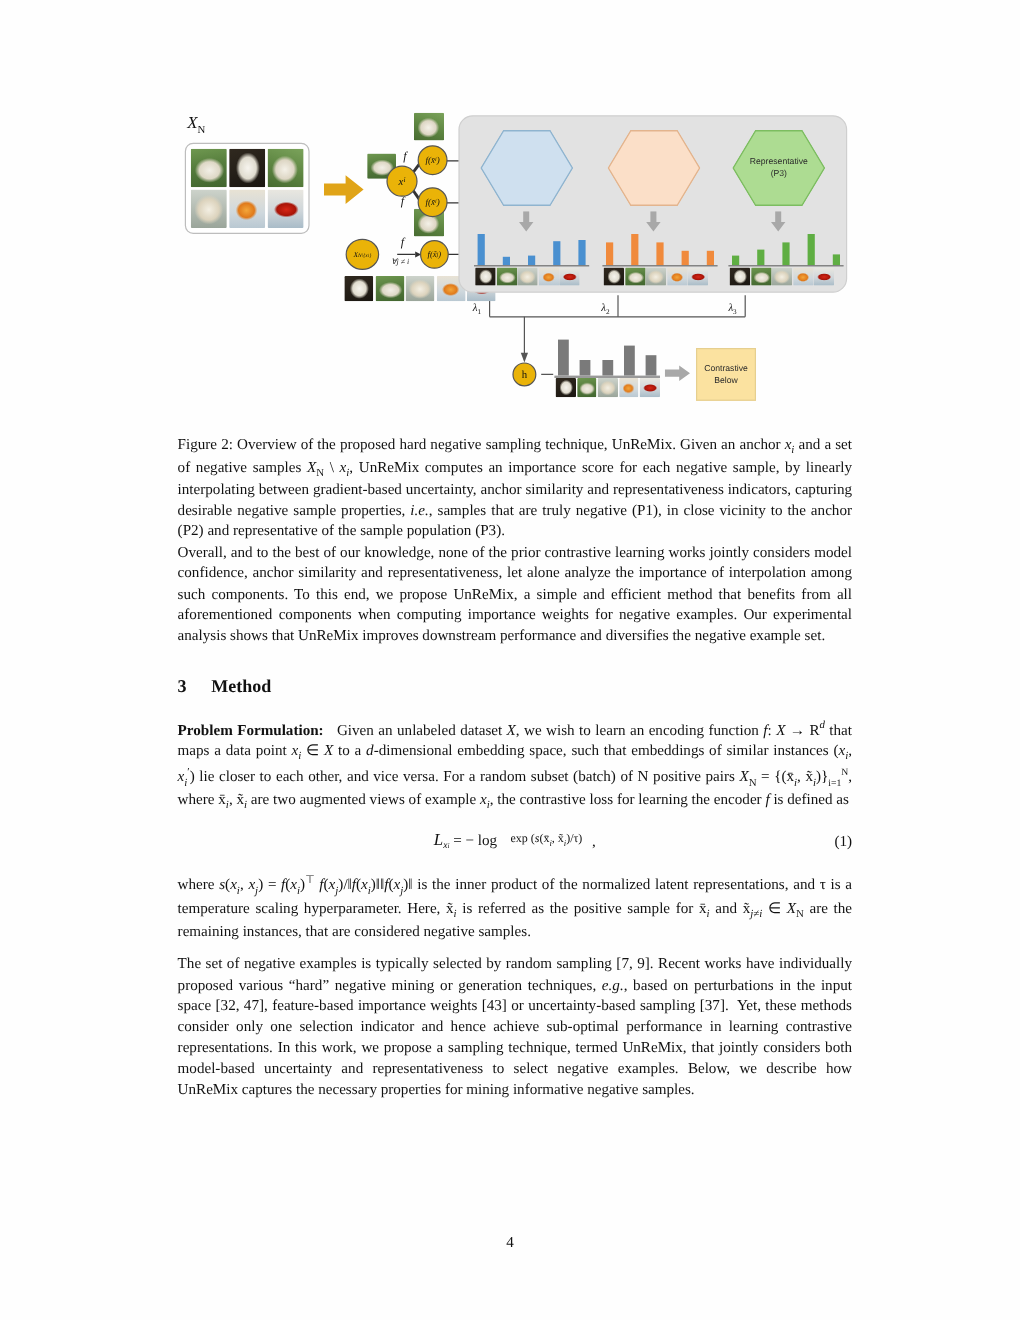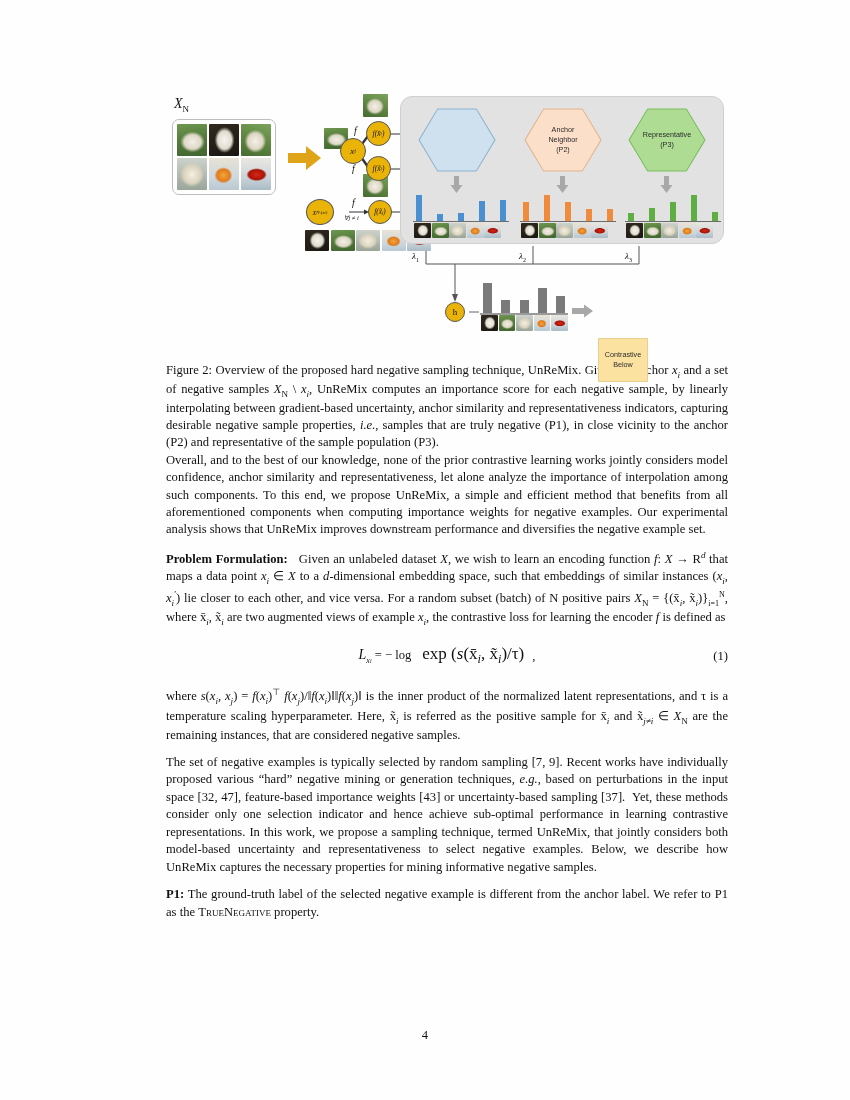--- a/index.html
+++ b/index.html
@@ -17,21 +17,21 @@
   }
   .page {
     position: absolute;
     left: 0; top: 0;
     width: 850px;
     height: 1100px;
     background: #fefefe;
   }
   .content {
     position: absolute;
-    left: 166px;
+    left: 148px;
     top: 88px;
     width: 562px;
   }
 
   
   .figure-wrap {
     position: relative;
     width: 562px;
     height: 258px;
     margin: 0 auto;
@@ -203,21 +203,20 @@
     background: #fbe2a0;
     border: 1px solid #e6cf8f;
     display: flex;
     align-items: center;
     justify-content: center;
     text-align: center;
     font-family: "Liberation Sans", sans-serif;
     font-size: 7.2px;
     line-height: 1.4;
     color: #2b2b2b;
-    margin-top: 48px;
   }
 
   
   .caption {
     font-family: "Liberation Serif", serif;
     font-size: 12.6px;
     line-height: 1.37;
     text-align: justify;
     margin-top: 16px;
   }
@@ -259,21 +258,21 @@
     right: 0;
     font-size: 12.6px;
   }
   .frac {
     display: inline-flex;
     flex-direction: column;
     align-items: center;
     vertical-align: middle;
     margin: 0 1px;
   }
-  .frac .num-part { padding: 0 6px 1px 6px; font-size: 17px; }
+  .frac .num-part { padding: 0 6px 1px 6px; font-size: 10px; }
   .frac .den-part { padding: 2px 6px 0 6px; font-size: 11.4px; border-top: 0.9px solid #111; }
   .sumop {
     display: inline-flex;
     flex-direction: column;
     align-items: center;
     vertical-align: middle;
     margin: 0 3px;
   }
   .sumop .sig { font-size: 15px; line-height: 0.85; }
   .sumop .lim { font-size: 6.6px; font-style: italic; }
@@ -374,27 +373,20 @@
 
       <div class="gray-panel"></div>
 
       <svg class="hex-outline" style="left:252px; top:20px;" viewBox="0 0 78 64">
         <polygon points="19.5,1 58.5,1 77,32 58.5,63 19.5,63 1,32" fill="#cfe0ef" stroke="#8fb4cf" stroke-width="1.2"></polygon>
       </svg>
 
       <svg class="hex-outline" style="left:358px; top:20px;" viewBox="0 0 78 64">
         <polygon points="19.5,1 58.5,1 77,32 58.5,63 19.5,63 1,32" fill="#fbdfc8" stroke="#e3b48d" stroke-width="1.2"></polygon>
       </svg>
-      <div class="hexbox" style="left:358px; top:20px;">
-        <div>
-          <span>Anchor</span><br>
-          <span>Neighbor</span><br>
-          <span>(P2)</span>
-        </div>
-      </div>
 
       <svg class="hex-outline" style="left:462px; top:20px;" viewBox="0 0 78 64">
         <polygon points="19.5,1 58.5,1 77,32 58.5,63 19.5,63 1,32" fill="#addc92" stroke="#7cbd60" stroke-width="1.2"></polygon>
       </svg>
       <div class="hexbox" style="left:462px; top:20px;">
         <div>
           <span>Representative</span><br>
           <span>(P3)</span>
         </div>
       </div>
@@ -498,20 +490,23 @@
         </div>
       </div>
     </div>
 
     <div class="caption">
       <span>Figure 2:</span><span> Overview of the proposed hard negative sampling technique, UnReMix. Given an anchor </span><span class="mathvar">x</span><sub class="mathvar">i</sub> and a set of negative samples <span class="cal">X</span><sub>N</sub> \ <span class="mathvar">x</span><sub class="mathvar">i</sub>, UnReMix computes an importance score for each negative sample, by linearly interpolating between gradient-based uncertainty, anchor similarity and representativeness indicators, capturing desirable negative sample properties, <span class="ital">i.e.</span>, samples that are truly negative (P1), in close vicinity to the anchor (P2) and representative of the sample population (P3).
     </div>
 
     <p class="body gap-lg">Overall, and to the best of our knowledge, none of the prior contrastive learning works jointly considers model confidence, anchor similarity and representativeness, let alone analyze the importance of interpolation among such components. To this end, we propose UnReMix, a simple and efficient method that benefits from all aforementioned components when computing importance weights for negative examples. Our experimental analysis shows that UnReMix improves downstream performance and diversifies the negative example set.</p>
 
+    <h2 class="section">
+      <span class="num">3</span><span>Method</span>
+    </h2>
 
     <p class="body">
       <span class="bold">Problem Formulation:</span>&nbsp;&nbsp; Given an unlabeled dataset <span class="cal">X</span>, we wish to learn an encoding function <span class="mathvar">f</span>: <span class="cal">X</span> → <span style="font-family:'Liberation Serif',serif;">R</span><sup class="mathvar">d</sup> that maps a data point <span class="mathvar">x</span><sub class="mathvar">i</sub> ∈ <span class="cal">X</span> to a <span class="ital">d</span>-dimensional embedding space, such that embeddings of similar instances (<span class="mathvar">x</span><sub class="mathvar">i</sub>, <span class="mathvar">x</span><sub class="mathvar">i</sub><sup>′</sup>) lie closer to each other, and vice versa. For a random subset (batch) of N positive pairs <span class="cal">X</span><sub>N</sub> = {(x̄<sub class="mathvar">i</sub>, x̃<sub class="mathvar">i</sub>)}<sub style="font-size:0.64em;">i=1</sub><sup style="font-size:0.64em;">N</sup>, where x̄<sub class="mathvar">i</sub>, x̃<sub class="mathvar">i</sub> are two augmented views of example <span class="mathvar">x</span><sub class="mathvar">i</sub>, the contrastive loss for learning the encoder <span class="mathvar">f</span> is defined as
     </p>
 
     <div class="equation-row">
       <span style="margin-right:4px;">
         <span class="cal" style="font-size:14px;">L</span><sub class="mathvar" style="font-size:8px;">x<span style="font-size:6px;">i</span></sub>
         = − log
       </span>
@@ -524,20 +519,17 @@
 
     <p class="body">
       where <span class="mathvar">s</span>(<span class="mathvar">x</span><sub class="mathvar">i</sub>, <span class="mathvar">x</span><sub class="mathvar">j</sub>) = <span class="mathvar">f</span>(<span class="mathvar">x</span><sub class="mathvar">i</sub>)<sup>⊤</sup> <span class="mathvar">f</span>(<span class="mathvar">x</span><sub class="mathvar">j</sub>)/‖<span class="mathvar">f</span>(<span class="mathvar">x</span><sub class="mathvar">i</sub>)‖‖<span class="mathvar">f</span>(<span class="mathvar">x</span><sub class="mathvar">j</sub>)‖ is the inner product of the normalized latent representations, and τ is a temperature scaling hyperparameter. Here, x̃<sub class="mathvar">i</sub> is referred as the positive sample for x̄<sub class="mathvar">i</sub> and x̃<sub class="mathvar">j≠i</sub> ∈ <span class="cal">X</span><sub>N</sub> are the remaining instances, that are considered negative samples.
     </p>
 
     <p class="body">
       The set of negative examples is typically selected by random sampling [7, 9]. Recent works have individually proposed various “hard” negative mining or generation techniques, <span class="ital">e.g.</span>, based on perturbations in the input space [32, 47], feature-based importance weights [43] or uncertainty-based sampling [37].&nbsp; Yet, these methods consider only one selection indicator and hence achieve sub-optimal performance in learning contrastive representations. In this work, we propose a sampling technique, termed UnReMix, that jointly considers both model-based uncertainty and representativeness to select negative examples. Below, we describe how UnReMix captures the necessary properties for mining informative negative samples.
     </p>
 
 
-    <p class="body">
-      <span class="bold">P1:</span> <span>The ground-truth label of the selected negative example is different from the anchor label. We refer to P1 as the </span><span class="smallcaps">TrueNegative</span><span> property.</span>
-    </p>
 
   </div>
 
   <div class="pageno">4</div>
 </div>
 
 </body></html>

